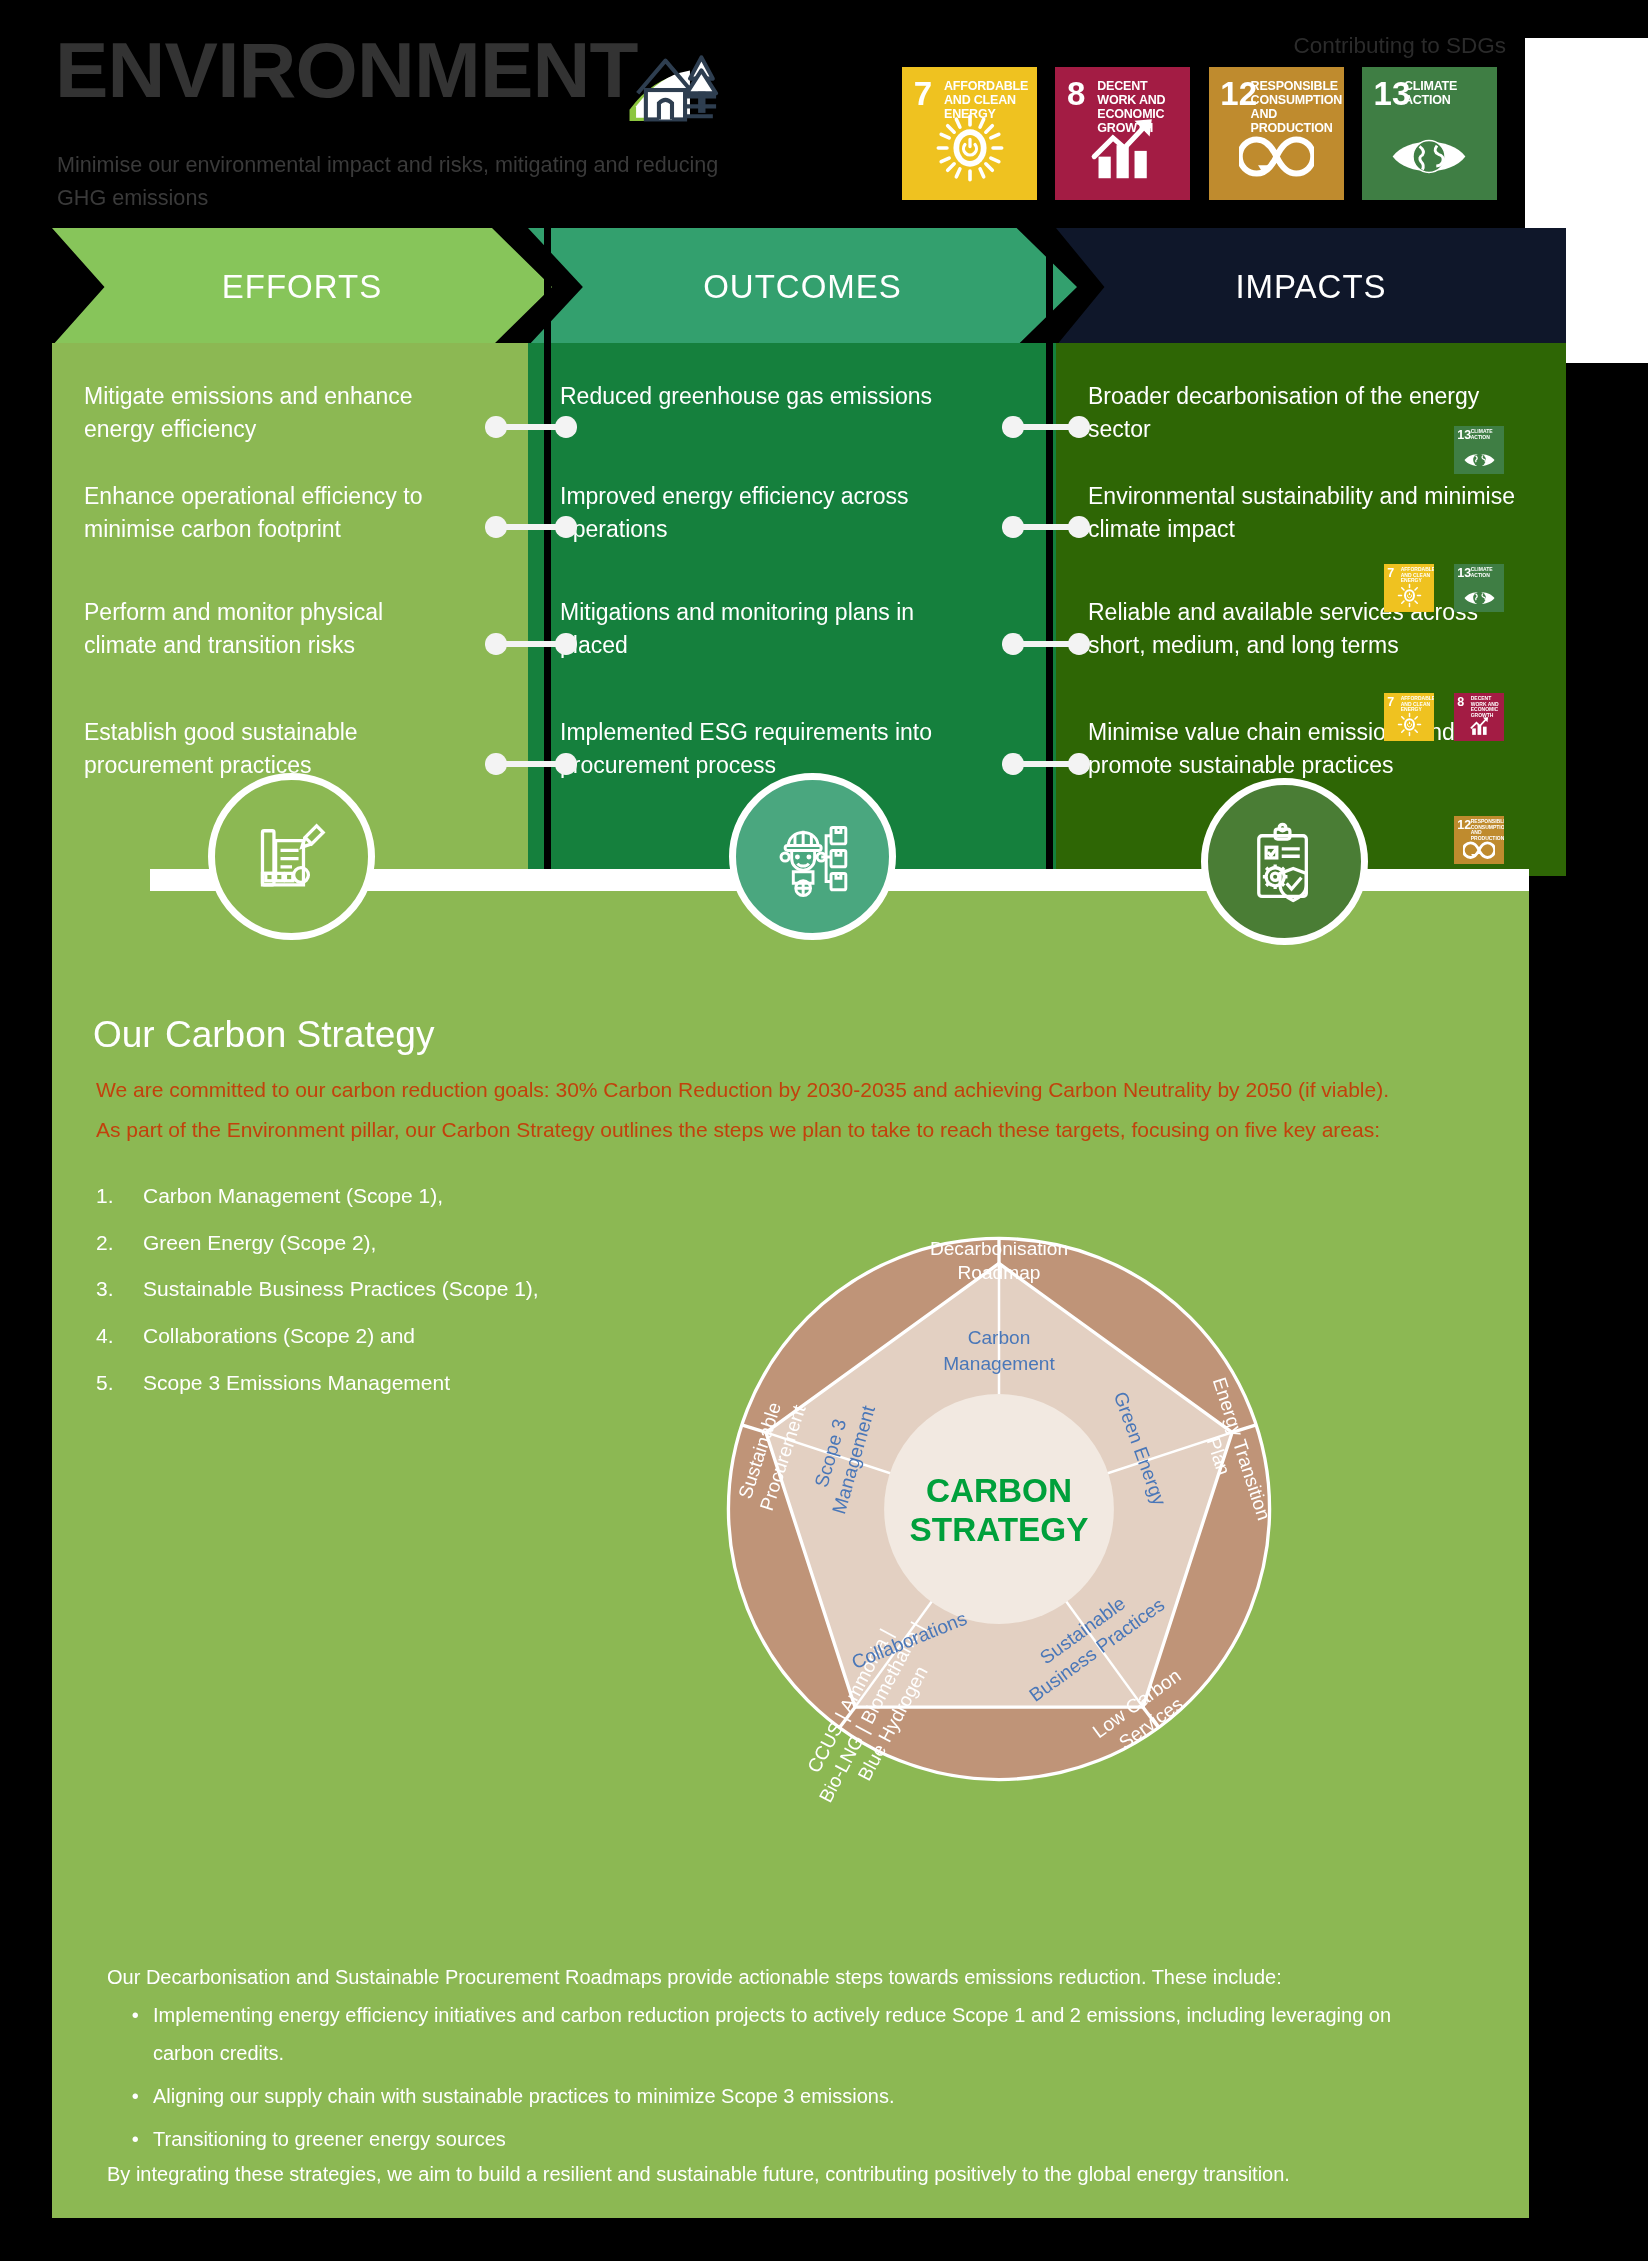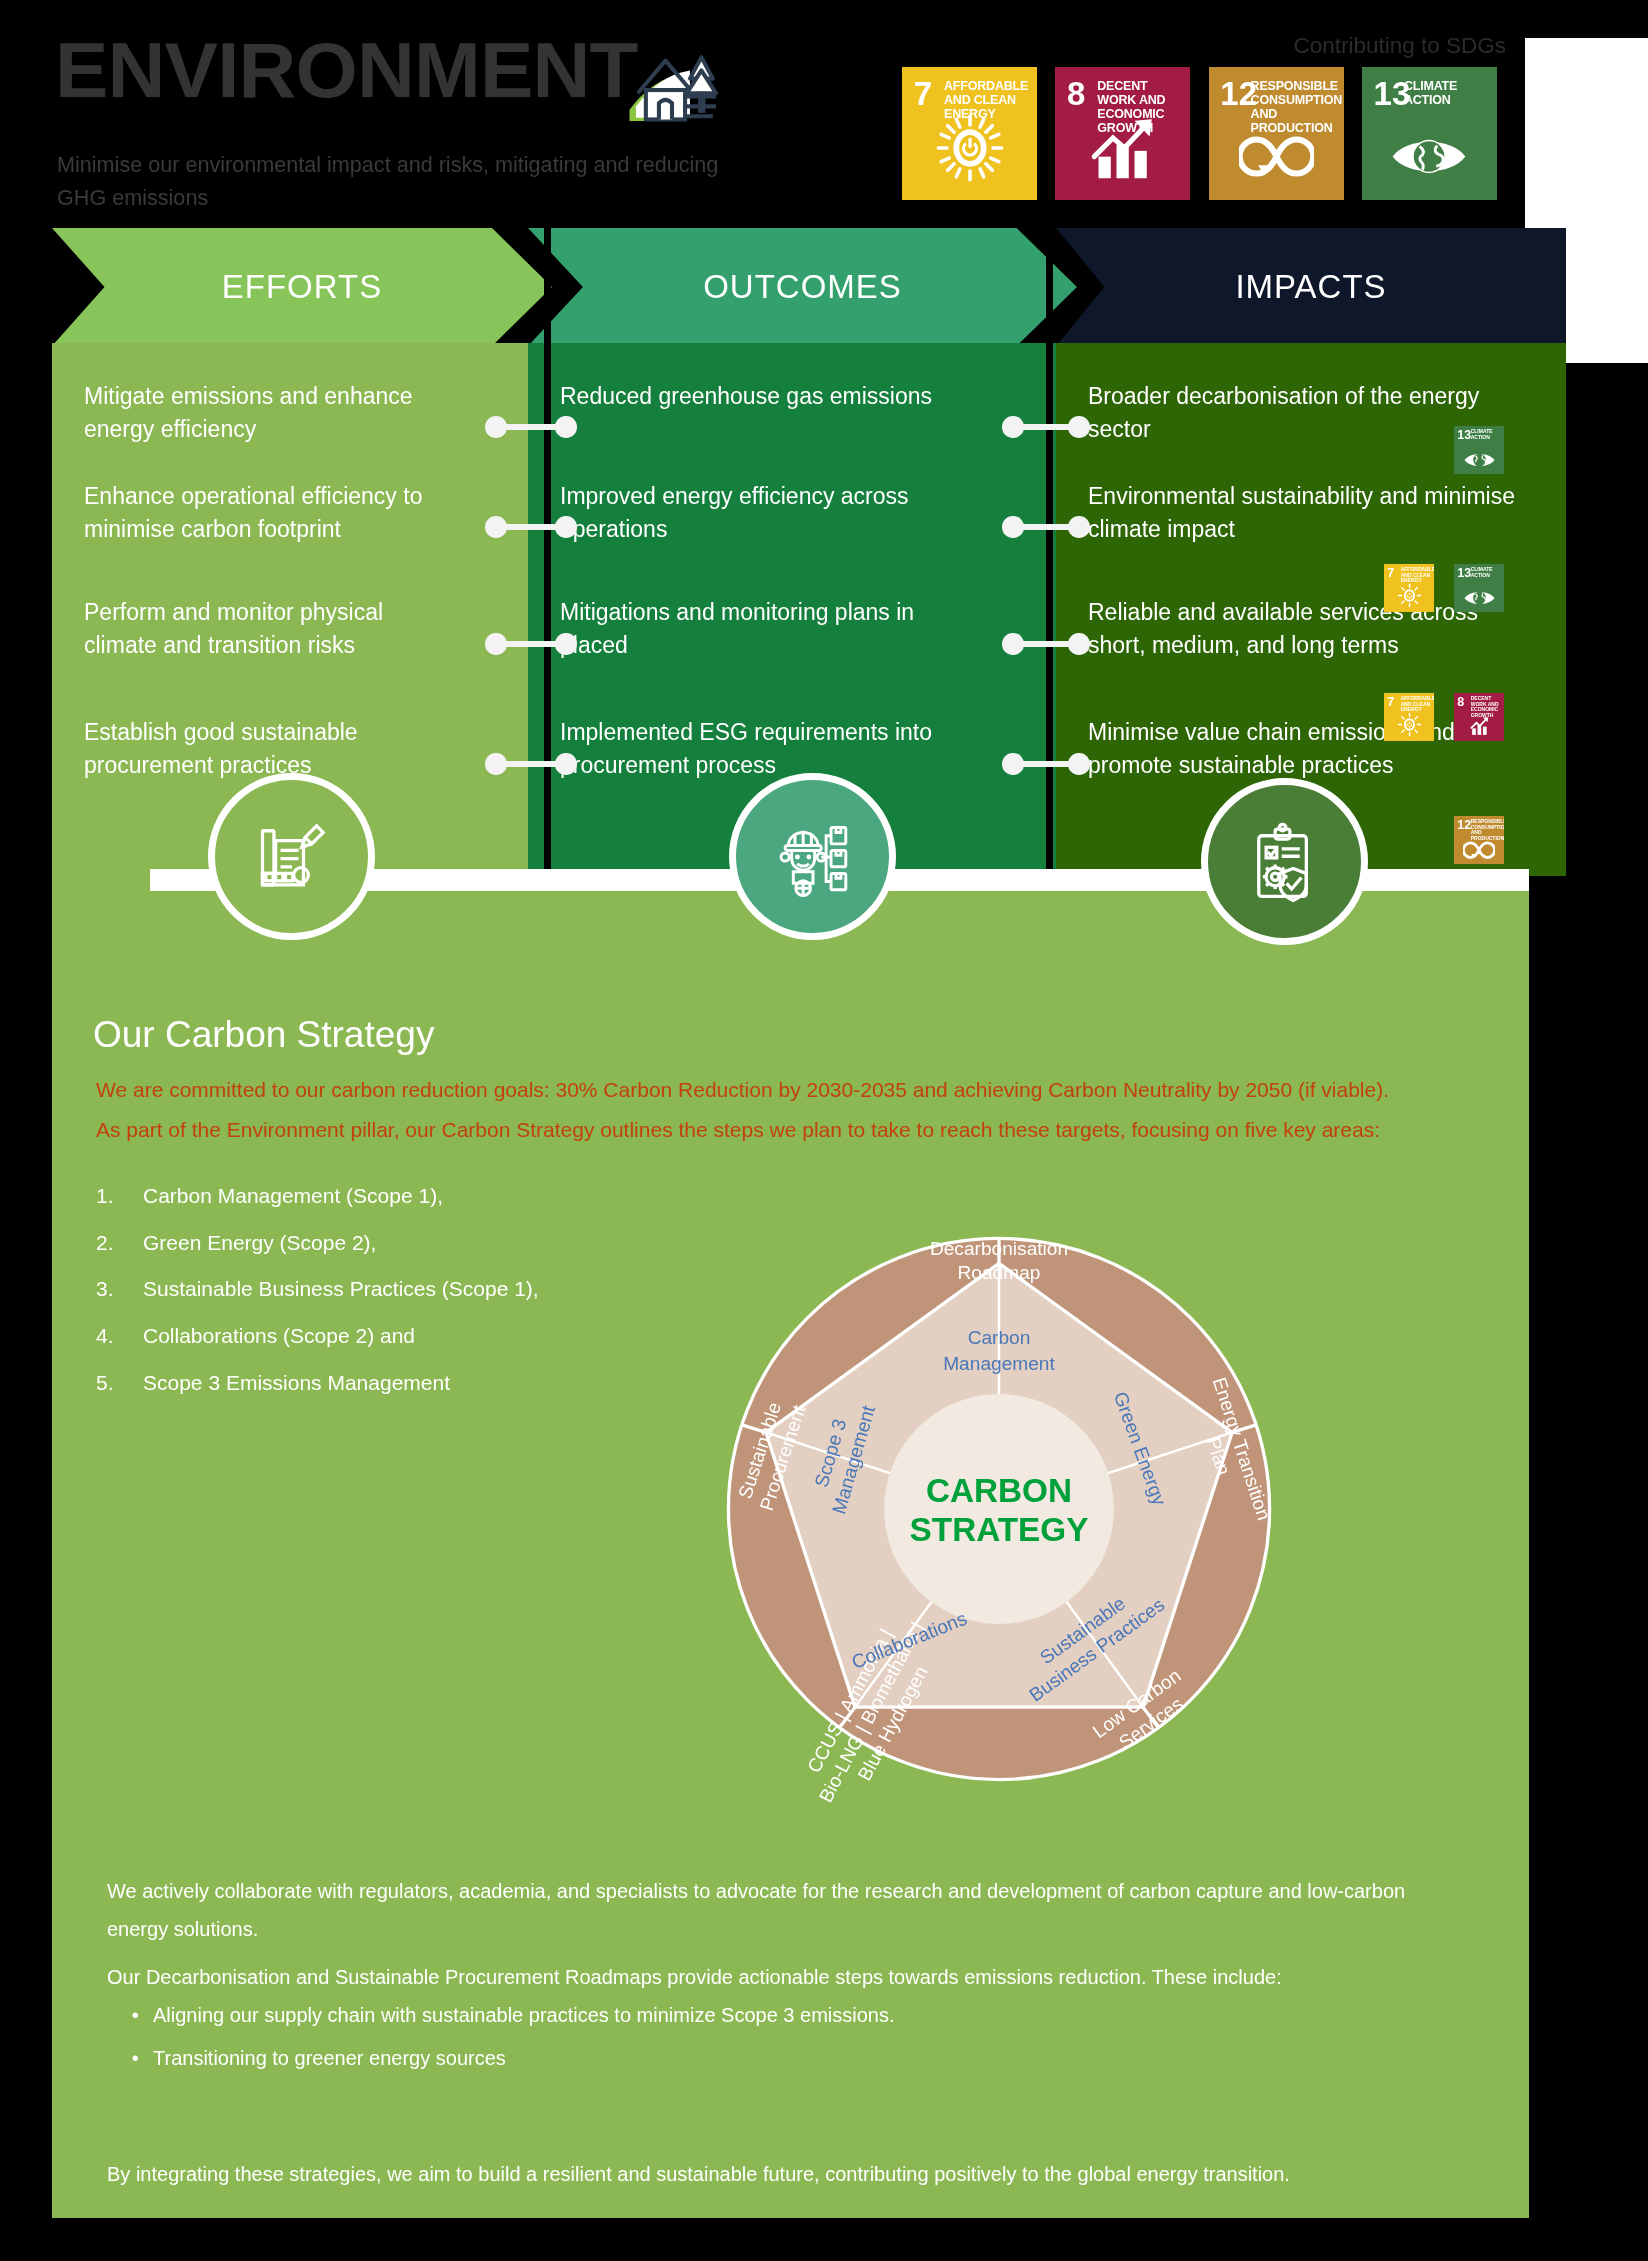--- a/index.html
+++ b/index.html
@@ -572,22 +572,22 @@
       </text>
       <text transform="translate(295,565) rotate(-22)" text-anchor="middle">
         <tspan x="0" y="0">Collaborations</tspan>
       </text>
       <text transform="translate(205,335) rotate(-74)" text-anchor="middle">
         <tspan x="0" y="0">Scope 3</tspan><tspan x="0" y="29">Management</tspan>
       </text>
     </g>
   </svg>
 
-  <div class="btm" id="btm-p1">We actively collaborate with regulators, academia, and specialists to advocate for the research and development of carbon capture and low-carbon energy solutions.</div>
   <div class="btm" id="btm-p2">Our Decarbonisation and Sustainable Procurement Roadmaps provide actionable steps towards emissions reduction. These include:</div>
   <div class="btm-bullets">
+    <div class="bullet">Implementing energy efficiency initiatives and carbon reduction projects to actively reduce Scope 1 and 2 emissions, including leveraging on carbon credits.</div>
     <div class="bullet">Aligning our supply chain with sustainable practices to minimize Scope 3 emissions.</div>
     <div class="bullet">Transitioning to greener energy sources</div>
   </div>
   <div class="btm" id="btm-p3">By integrating these strategies, we aim to build a resilient and sustainable future, contributing positively to the global energy transition.</div>
 
 </div>
 
 
 </body></html>

